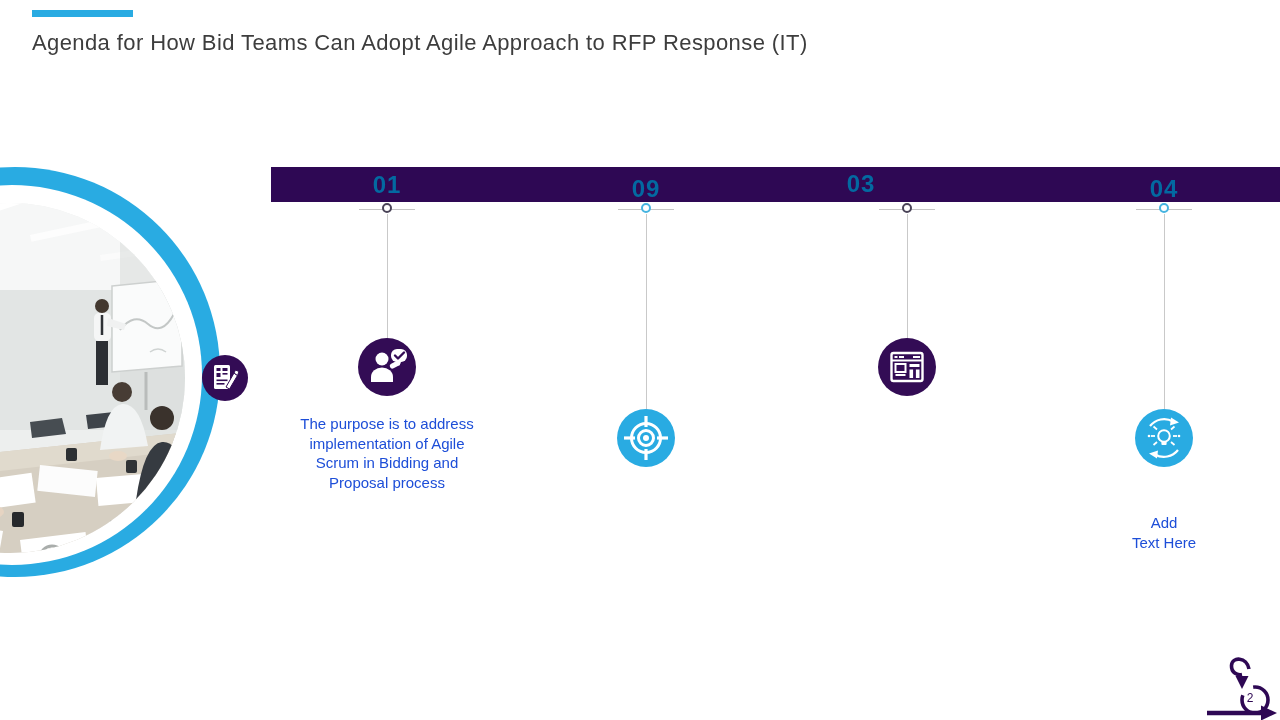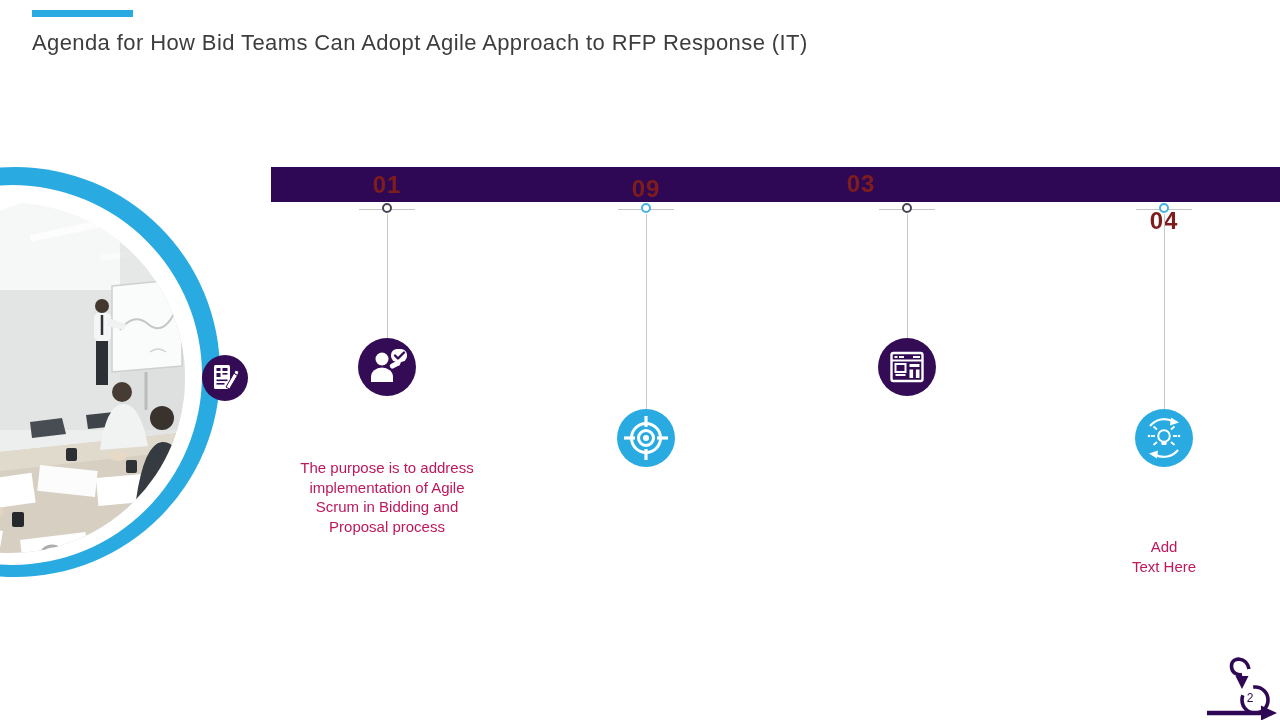--- a/index.html
+++ b/index.html
@@ -6,45 +6,45 @@
   body{font-family:"Liberation Sans", sans-serif; background:#ffffff;}
   .slide{position:relative;width:1280px;height:720px;background:#ffffff;overflow:hidden;}
 
   
   .accent-bar{position:absolute;left:32px;top:10px;width:101px;height:7px;background:#29ABE2;}
   .title{position:absolute;left:32px;top:30px;width:1200px;font-size:22px;color:#3d3d3d;
          letter-spacing:0.4px;font-weight:400;}
 
   
   .banner{position:absolute;left:271px;top:167px;width:1009px;height:35px;background:#2E0854;}
-  .num{position:absolute;width:90px;text-align:center;color:#7f1d1d;font-size:24px;font-weight:700;letter-spacing:1px;}
+  .num{position:absolute;width:90px;text-align:center;color:#0369a1;font-size:24px;font-weight:700;letter-spacing:1px;}
   .num.n1{left:342px;top:171px;}
   .num.n2{left:601px;top:175px;}
   .num.n3{left:816px;top:170px;}
-  .num.n4{left:1119px;top:175px;margin-top:32px;}
+  .num.n4{left:1119px;top:175px;}
 
   
   .tickline{position:absolute;height:1px;background:#c6c6c6;width:56px;top:209px;}
   .marker{position:absolute;width:10px;height:10px;border-radius:50%;background:#ffffff;top:203px;box-sizing:border-box;}
   .marker.dark{border:2px solid #4a4458;}
   .marker.cyan{border:2px solid #45b4e0;}
   .vline{position:absolute;width:1px;background:#c9c9c9;top:214px;}
 
   
   .icon-circle{position:absolute;width:58px;height:58px;border-radius:50%;}
   .icon-circle.purple{background:#330C55;}
   .icon-circle.cyan{background:#29ABE2;}
   .icon-circle svg{position:absolute;left:0;top:0;}
 
   
-  .desc{position:absolute;color:#be185d;font-size:15px;line-height:19.5px;text-align:center;white-space:pre-line;margin-top:44px;}
+  .desc{position:absolute;color:#1d4ed8;font-size:15px;line-height:19.5px;text-align:center;white-space:pre-line;}
   .desc.d1{left:282px;top:414px;width:210px;}
   .desc.d2{left:530px;top:487px;width:232px;}
   .desc.d3{left:807px;top:414px;width:200px;}
-  .desc.d4{left:1104px;top:493px;width:120px;}
+  .desc.d4{left:1104px;top:513px;width:120px;}
 
   
   .photo-wrap{position:absolute;left:0;top:160px;width:260px;height:455px;}
 
   
   .sprint-wrap{position:absolute;left:1197px;top:645px;width:85px;height:75px;}
   .sprint-num{position:absolute;left:38px;top:46px;width:30px;text-align:center;font-size:12px;color:#2E0854;}
 </style>
 </head>
 <body>

